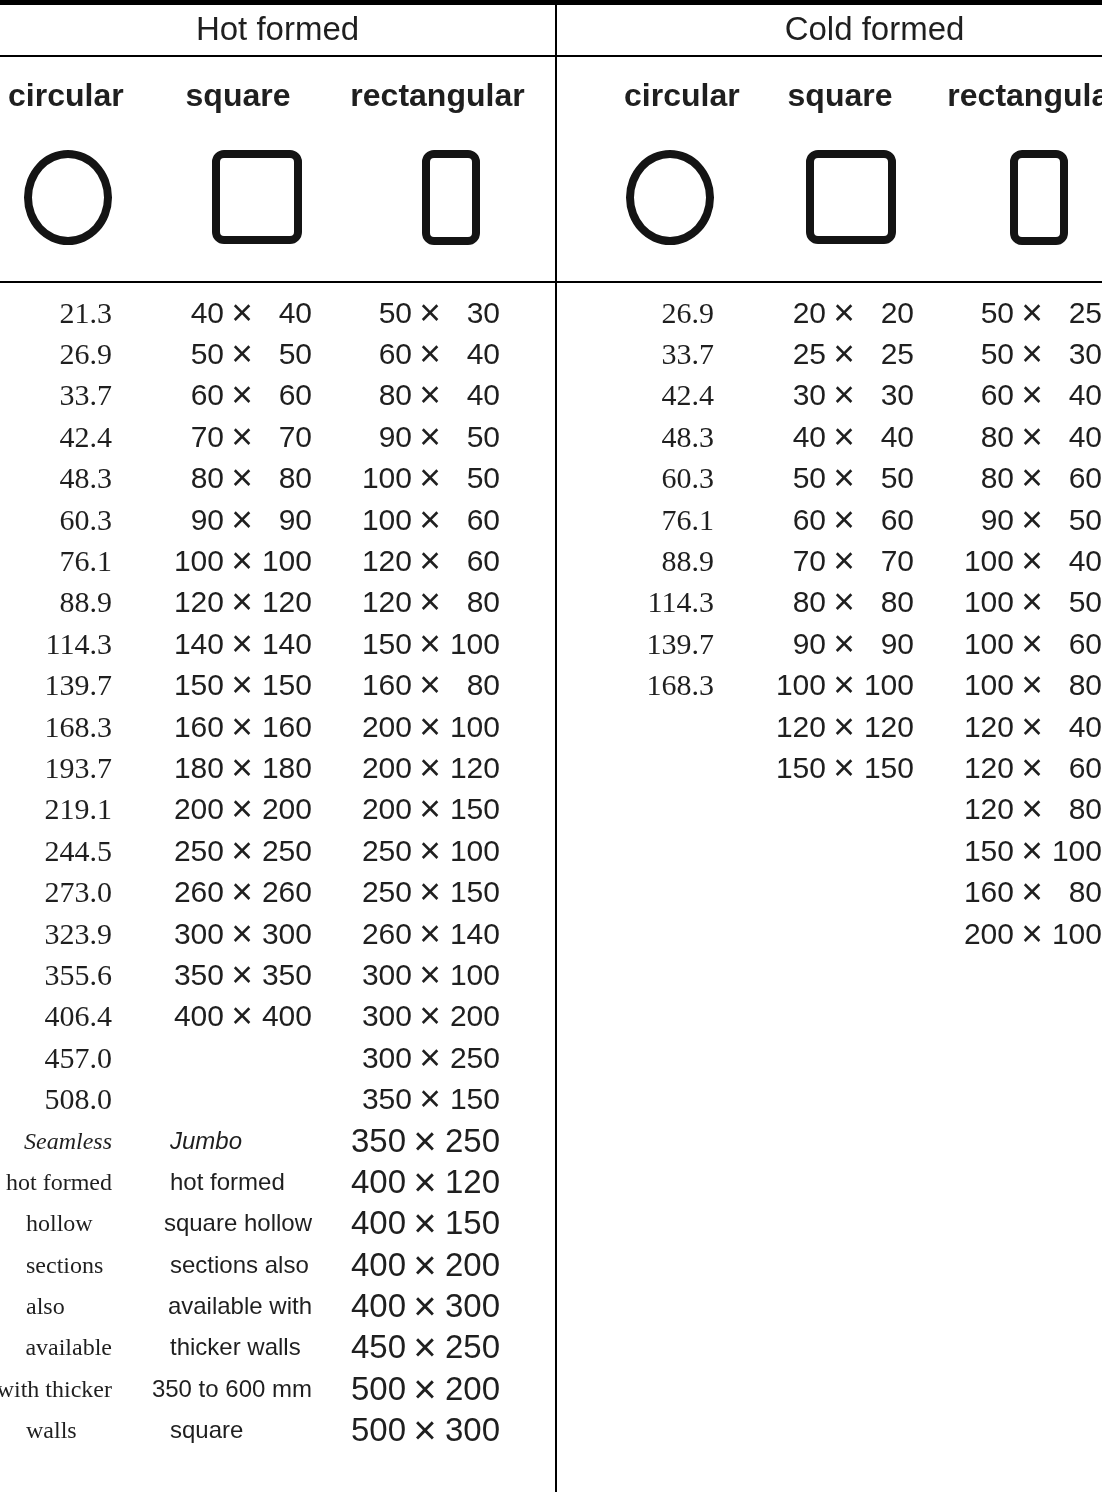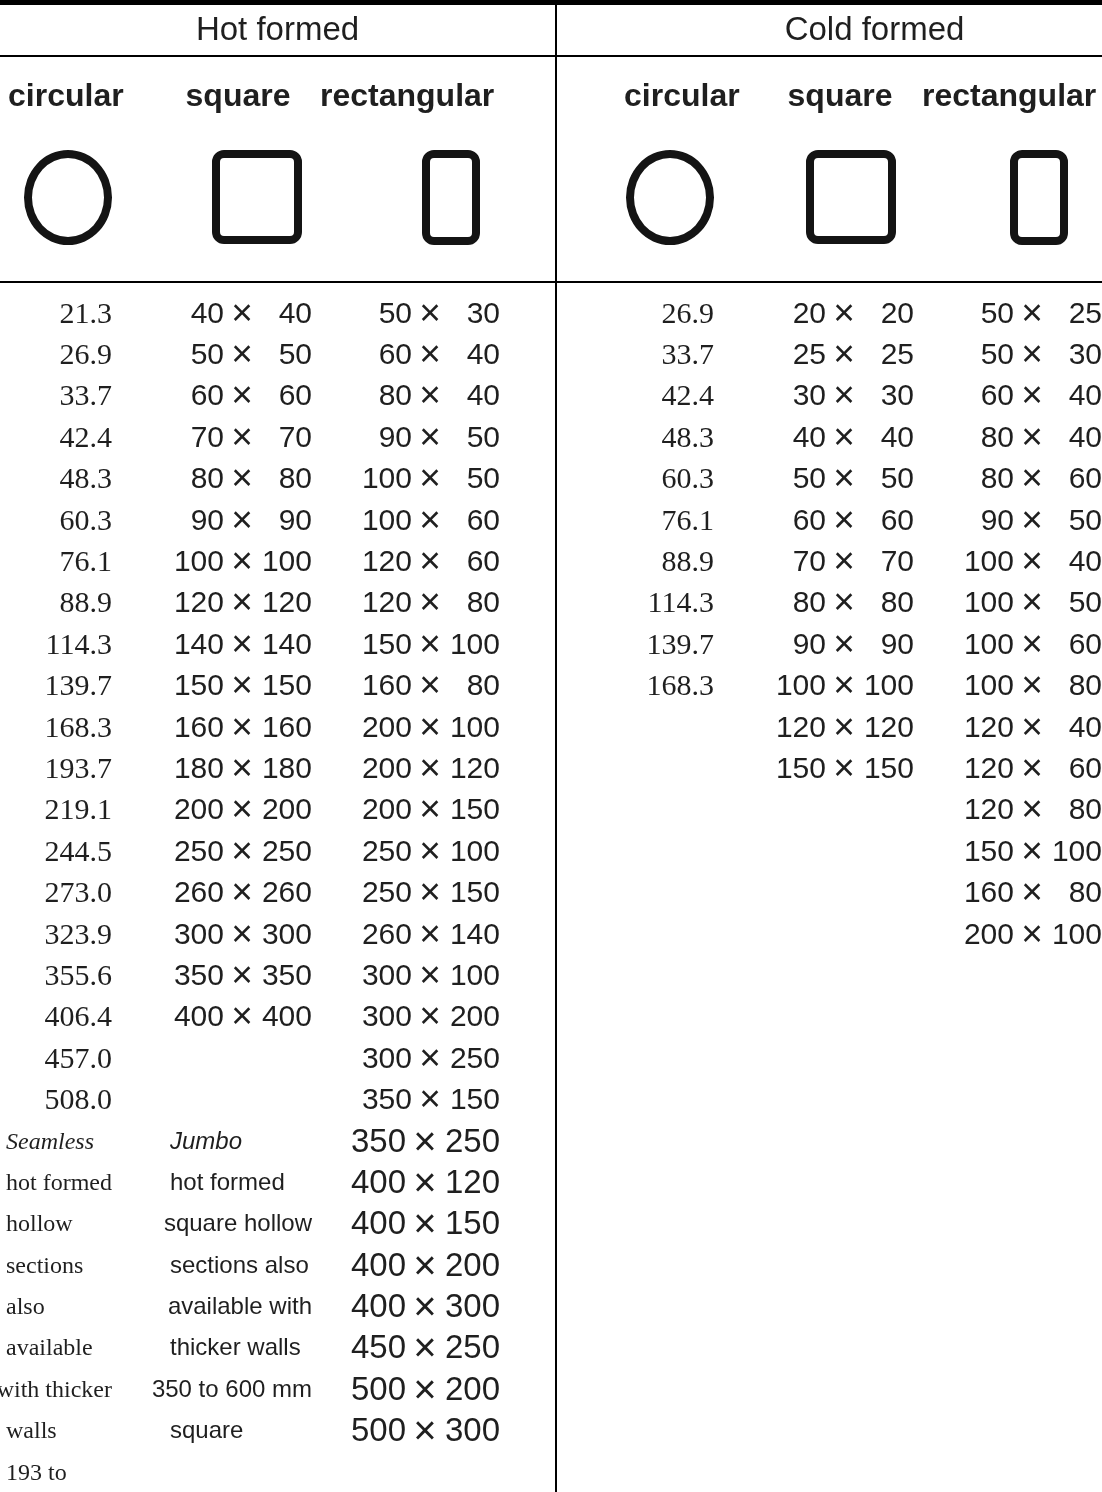--- a/index.html
+++ b/index.html
@@ -18,21 +18,21 @@
   .b-v{position:absolute;left:555px;top:0;width:2px;height:100%;background:var(--line,#000);}
   
   .half{position:absolute;top:0;height:100%;}
   .half-hot{left:0;width:555px;}
   .half-cold{left:557px;width:545px;margin-left:45px;}
   .group-title{position:absolute;top:7px;left:0;right:0;text-align:center;font-size:33px;line-height:44px;}
   .col-headers{position:absolute;top:72px;left:0;right:0;display:grid;grid-template-columns:130px 190px 1fr;font-weight:700;font-size:32px;line-height:46px;}
   .h-circ{padding-left:8px;}
   .half-cold .h-circ{padding-left:22px;}
   .h-square{text-align:center;padding-left:26px;}
-  .h-rect{text-align:left;}
+  .h-rect{text-align:center;}
   
   .icons{position:absolute;top:150px;left:0;right:0;display:grid;grid-template-columns:130px 190px 1fr;}
   .icon{box-sizing:border-box;border:8px solid #141414;}
   .circle-icon{width:88px;height:95px;border-radius:50%;margin-left:24px;}
   .square-icon{width:90px;height:94px;border-radius:12px;margin-left:82px;}
   .half-cold .square-icon{margin-left:74px;}
   .rect-icon{width:58px;height:95px;border-radius:12px;margin-left:102px;}
   .half-cold .rect-icon{margin-left:88px;}
   
   .rows{position:absolute;top:292px;left:0;right:0;}
@@ -44,21 +44,21 @@
   .dim{display:grid;align-items:center;}
   .cell-s .dim{grid-template-columns:94px 36px 52px;}
   .cell-r .dim{grid-template-columns:92px 36px 52px;}
   .n1,.n2{text-align:right;}
   .x{text-align:center;font-size:37px;line-height:0;font-weight:400;}
   .dim.large{font-size:33px;}
   .cell-r .dim.large{grid-template-columns:96px 38px 56px;margin-left:-10px;}
   .dim.large .x{font-size:40px;}
   .note{font-size:24px;line-height:1;white-space:nowrap;}
   .note.italic{font-style:italic;}
-  .note-c{margin-right:auto;padding-left:6px;}
+  .note-c{margin-right:auto;padding-left:6px;margin-left:20px;}
   .note-s{margin-right:auto;padding-left:40px;text-align:right;}
 </style>
 </head>
 <body>
 
 <div id="page">
 
   <div class="half half-hot">
     <div class="group-title">Hot formed</div>
     <div class="col-headers">
@@ -559,27 +559,20 @@
             <span class="note note-s">square</span>
           </div>
           <div class="cell cell-r">
             <span class="dim large">
               <span class="n1">500</span>
               <span class="x">×</span>
               <span class="n2">300</span>
             </span>
           </div>
         </div>
-        <div class="row">
-          <div class="cell cell-c">
-            <span class="note note-c">193 to</span>
-          </div>
-          <div class="cell cell-s"></div>
-          <div class="cell cell-r"></div>
-        </div>
       </div>
   </div>
 
   <div class="half half-cold">
     <div class="group-title">Cold formed</div>
     <div class="col-headers">
       <div class="h-circ">circular</div>
       <div class="h-square">square</div>
       <div class="h-rect">rectangular</div>
     </div>

